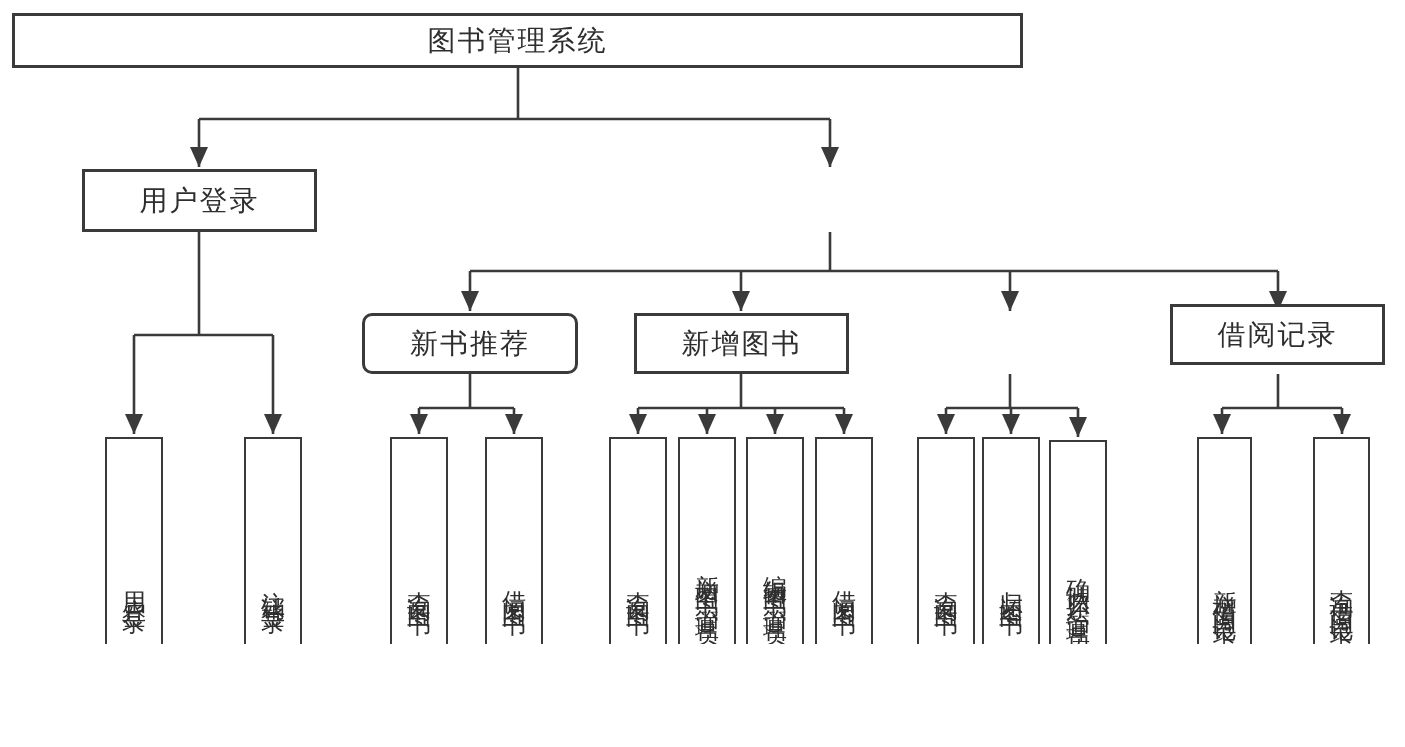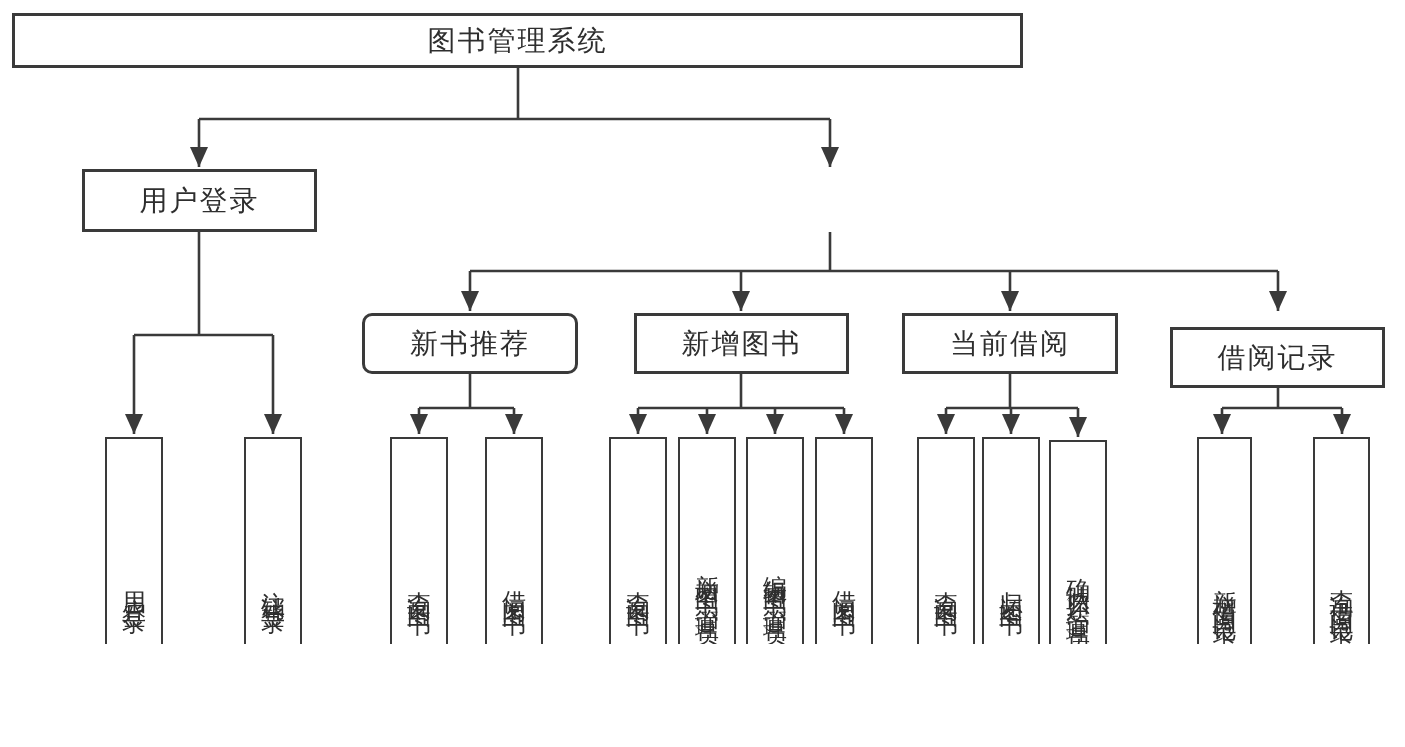--- a/index.html
+++ b/index.html
@@ -41,21 +41,21 @@
   }
   
   #n-root          { left: 12px;   top: 13px;  width: 1011px; height: 55px; }
   
   #n-user-login    { left: 82px;   top: 169px; width: 235px;  height: 63px; }
   #n-book-mgmt     { left: 712px;  top: 169px; width: 235px;  height: 63px; }
   
   #n-new-book-rec  { left: 362px;  top: 313px; width: 216px;  height: 61px; border-radius: 10px; }
   #n-book-borrow   { left: 634px;  top: 313px; width: 215px;  height: 61px; }
   #n-current-borrow{ left: 902px;  top: 313px; width: 216px;  height: 61px; }
-  #n-borrow-record { left: 1170px; top: 327px; width: 215px;  height: 61px; }
+  #n-borrow-record { left: 1170px; top: 304px; width: 215px;  height: 61px; }
   
   #l-user-login  { left: 105px;  width: 58px; }
   #l-logout      { left: 244px;  width: 58px; }
   #l-nbr-query   { left: 390px;  width: 58px; }
   #l-nbr-borrow  { left: 485px;  width: 58px; }
   #l-bb-query    { left: 609px;  width: 58px; }
   #l-bb-add      { left: 678px;  width: 58px; }
   #l-bb-edit     { left: 746px;  width: 58px; }
   #l-bb-borrow   { left: 815px;  width: 58px; }
   #l-cb-query    { left: 917px;  width: 58px; }
@@ -136,23 +136,20 @@
   <div class="node" id="n-user-login">
     <span>用户登录</span>
   </div>
 
   <div class="node" id="n-new-book-rec">
     <span>新书推荐</span>
   </div>
   <div class="node" id="n-book-borrow">
     <span>新增图书</span>
   </div>
-  <div class="node" id="n-current-borrow">
-    <span>当前借阅</span>
-  </div>
   <div class="node" id="n-borrow-record">
     <span>借阅记录</span>
   </div>
 
   <div class="leaf" id="l-user-login">
     <span class="vlabel">用户登录</span>
   </div>
   <div class="leaf" id="l-logout">
     <span class="vlabel">注销登录</span>
   </div>

